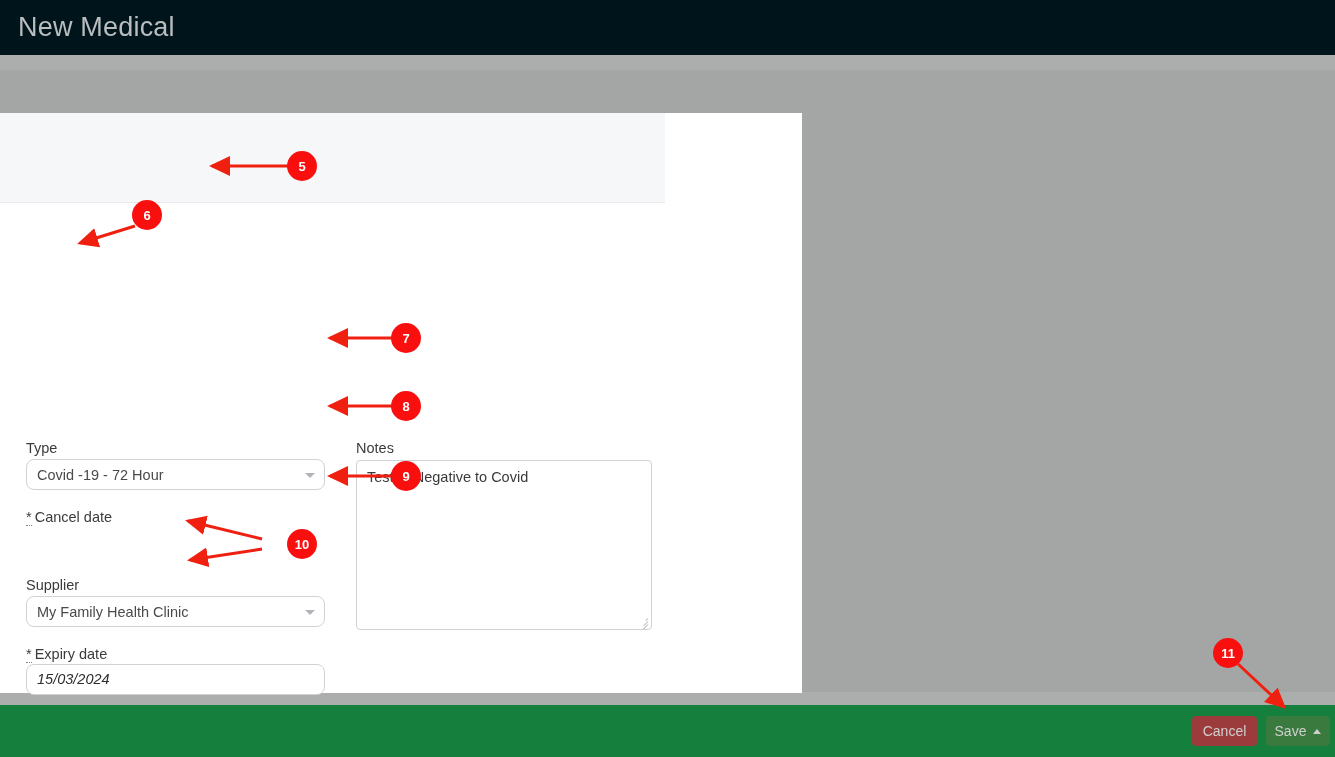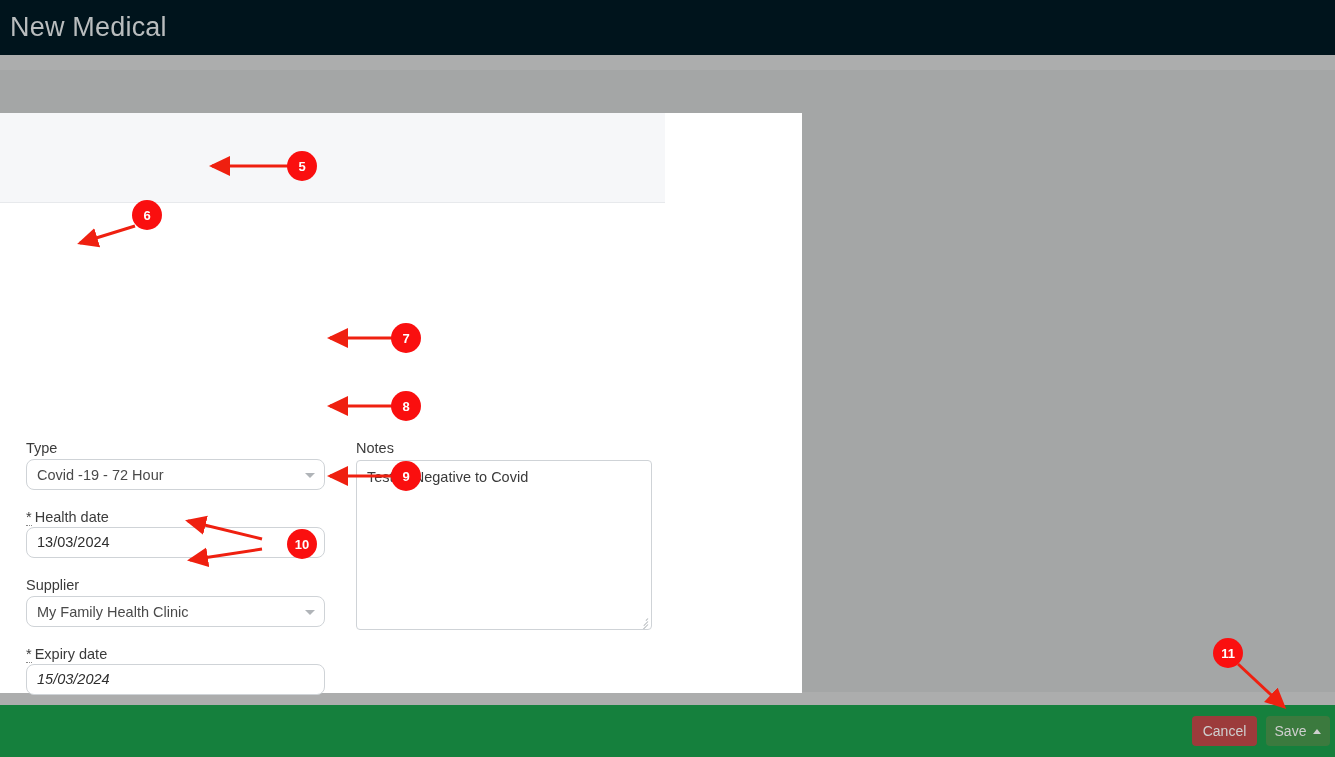--- a/index.html
+++ b/index.html
@@ -9,21 +9,21 @@
     overflow: hidden;
     font-family: "Liberation Sans", sans-serif;
   }
   body { background: #a6a8a8; position: relative; }
 
   
   #titlebar {
     position: absolute; left: 0; top: 0;
     width: 1335px; height: 55px;
     background: #00141c;
-    display: flex; align-items: center;
+    display: flex; align-items: center; padding-left: 8px;
   }
   #titlebar .title {
     color: #b9bdbe;
     font-size: 27px;
     font-weight: normal;
     padding-left: 10px;
     letter-spacing: .2px;
   }
 
   
@@ -243,23 +243,22 @@
 
   <div id="panel-body">
 
     <div class="field-label" style="position:absolute;left:26px;top:236px;">Type</div>
     <div class="sel" style="position:absolute;left:26px;top:255px;width:299px;height:31px;">
       <span class="val">Covid -19 - 72 Hour</span>
       <span class="caret"></span>
     </div>
 
     <div class="field-label" style="position:absolute;left:26px;top:305px;">
-      <span class="req">*</span><span>Health date</span>
-    </div>
-    <div class="txt" style="position:absolute;left:26px;top:323px;width:299px;height:31px;line-height:29px;">13/03/2024</div>
+      <span class="req">*</span><span>Cancel date</span>
+    </div>
 
     <div class="field-label" style="position:absolute;left:26px;top:373px;">Supplier</div>
     <div class="sel" style="position:absolute;left:26px;top:392px;width:299px;height:31px;text-align:center;">
       <span class="val">My Family Health Clinic</span>
       <span class="caret"></span>
     </div>
 
     <div class="field-label" style="position:absolute;left:26px;top:442px;">
       <span class="req">*</span><span>Expiry date</span>
     </div>

